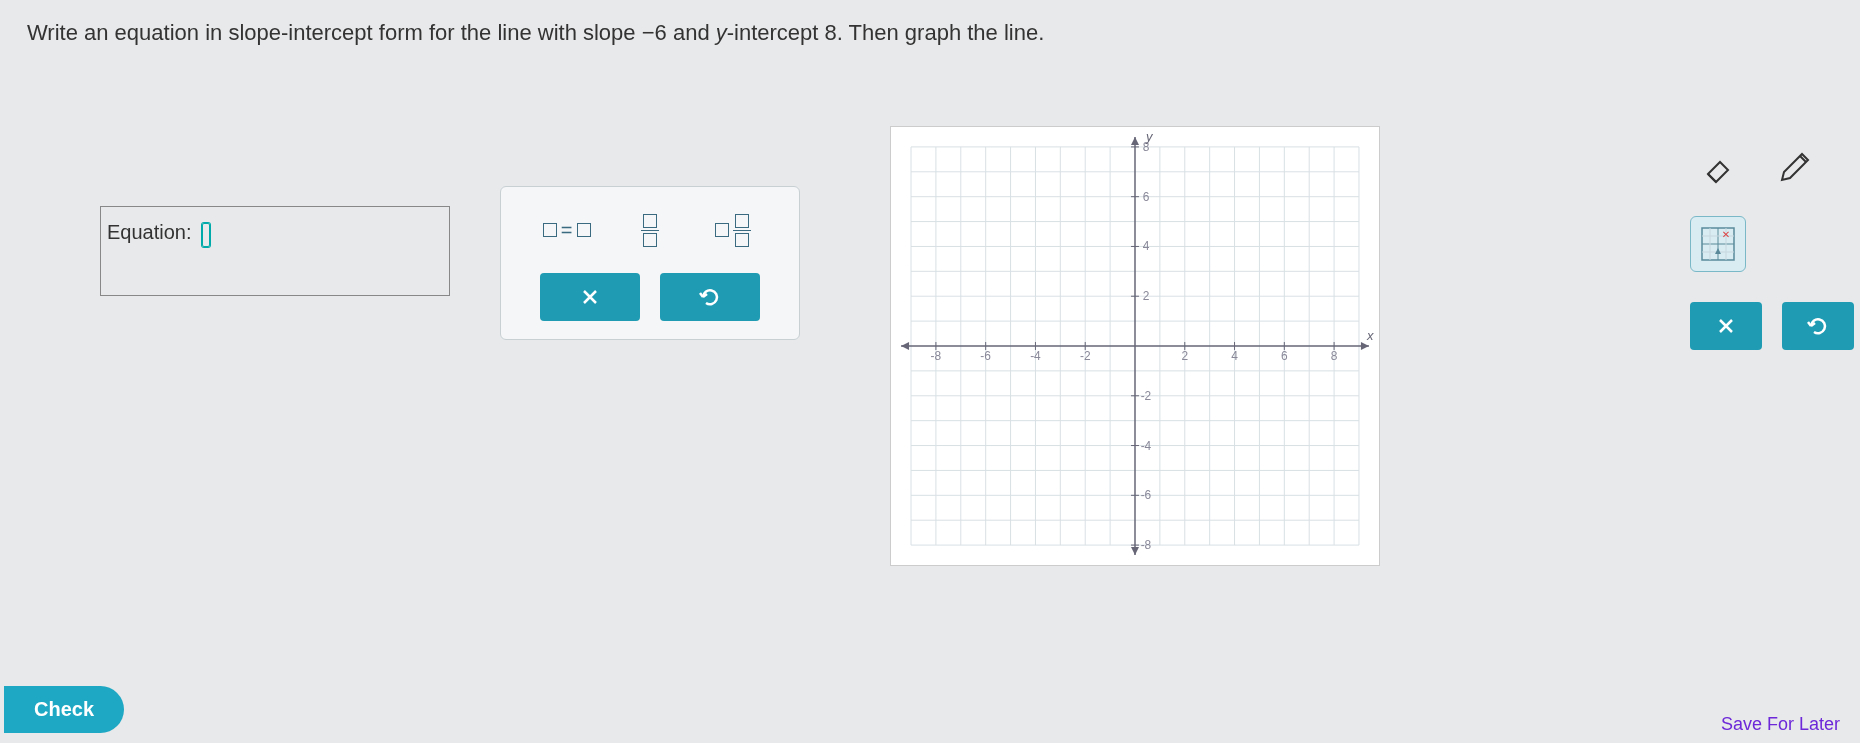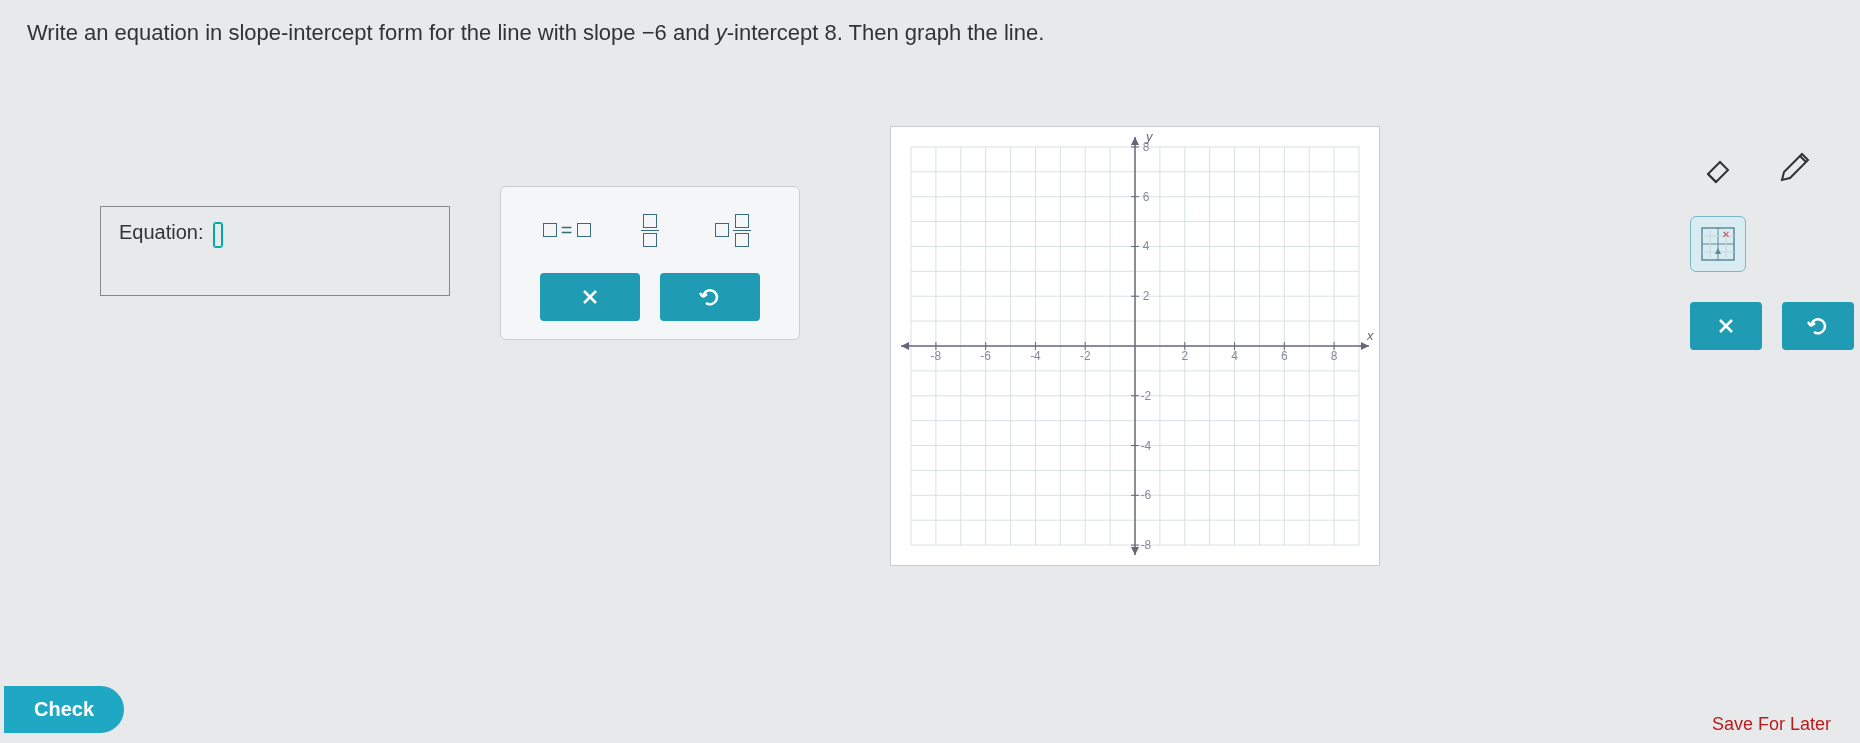--- a/index.html
+++ b/index.html
@@ -23,21 +23,21 @@
     align-items: flex-start;
     padding: 60px 40px 0 100px;
     gap: 50px;
   }
   .equation-box {
     border: 1px solid #888;
     width: 350px;
     height: 90px;
     display: flex;
     align-items: flex-start;
-    padding: 14px 18px;
+    padding: 14px 6px;
     background: #e8e9ea;
     margin-top: 80px;
   }
   .equation-box label { font-size: 20px; color: #333; margin-right: 8px; }
   .cursor {
     display: inline-block;
     width: 1px;
     height: 24px;
     background: #0aa;
     margin-left: 2px;
@@ -162,23 +162,23 @@
     color: white;
     border: none;
     padding: 12px 30px;
     font-size: 20px;
     border-radius: 0 24px 24px 0;
     cursor: pointer;
     font-weight: bold;
   }
   .save-later {
     position: absolute;
-    right: 29px;
+    right: 20px;
     bottom: 8px;
-    color: #b91c1c;
+    color: #6d28d9;
     font-size: 18px;
   }
   .sq { display:inline-block; width:14px; height:14px; border:1px solid #3a6a80; }
 </style>
 </head>
 <body>
 
 <div class="question">
   <span>Write an equation in slope-intercept form for the line with slope </span><span class="slope">−6</span><span> and </span><span class="yvar">y</span><span>-intercept 8. Then graph the line.</span>
 </div>

